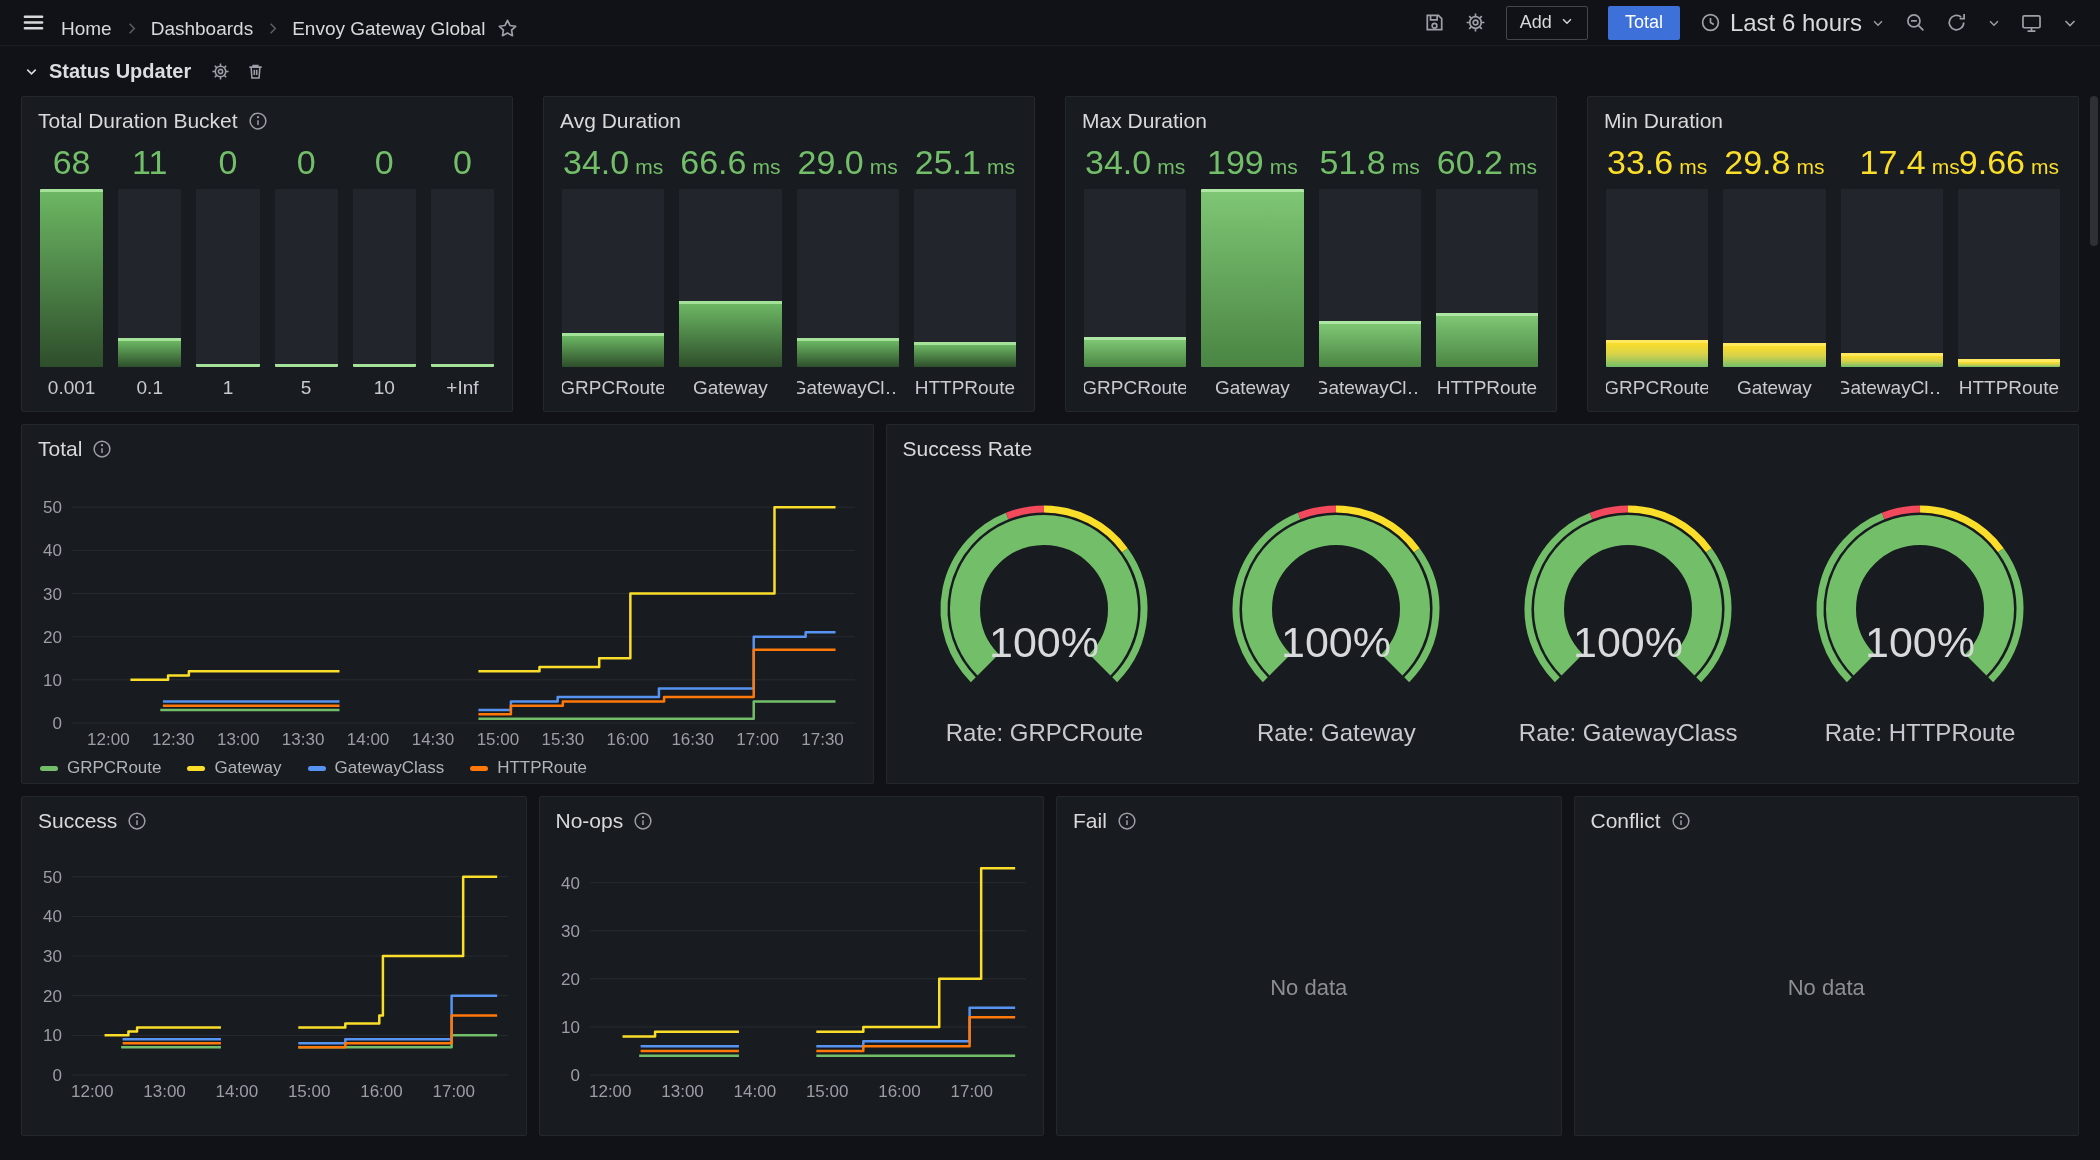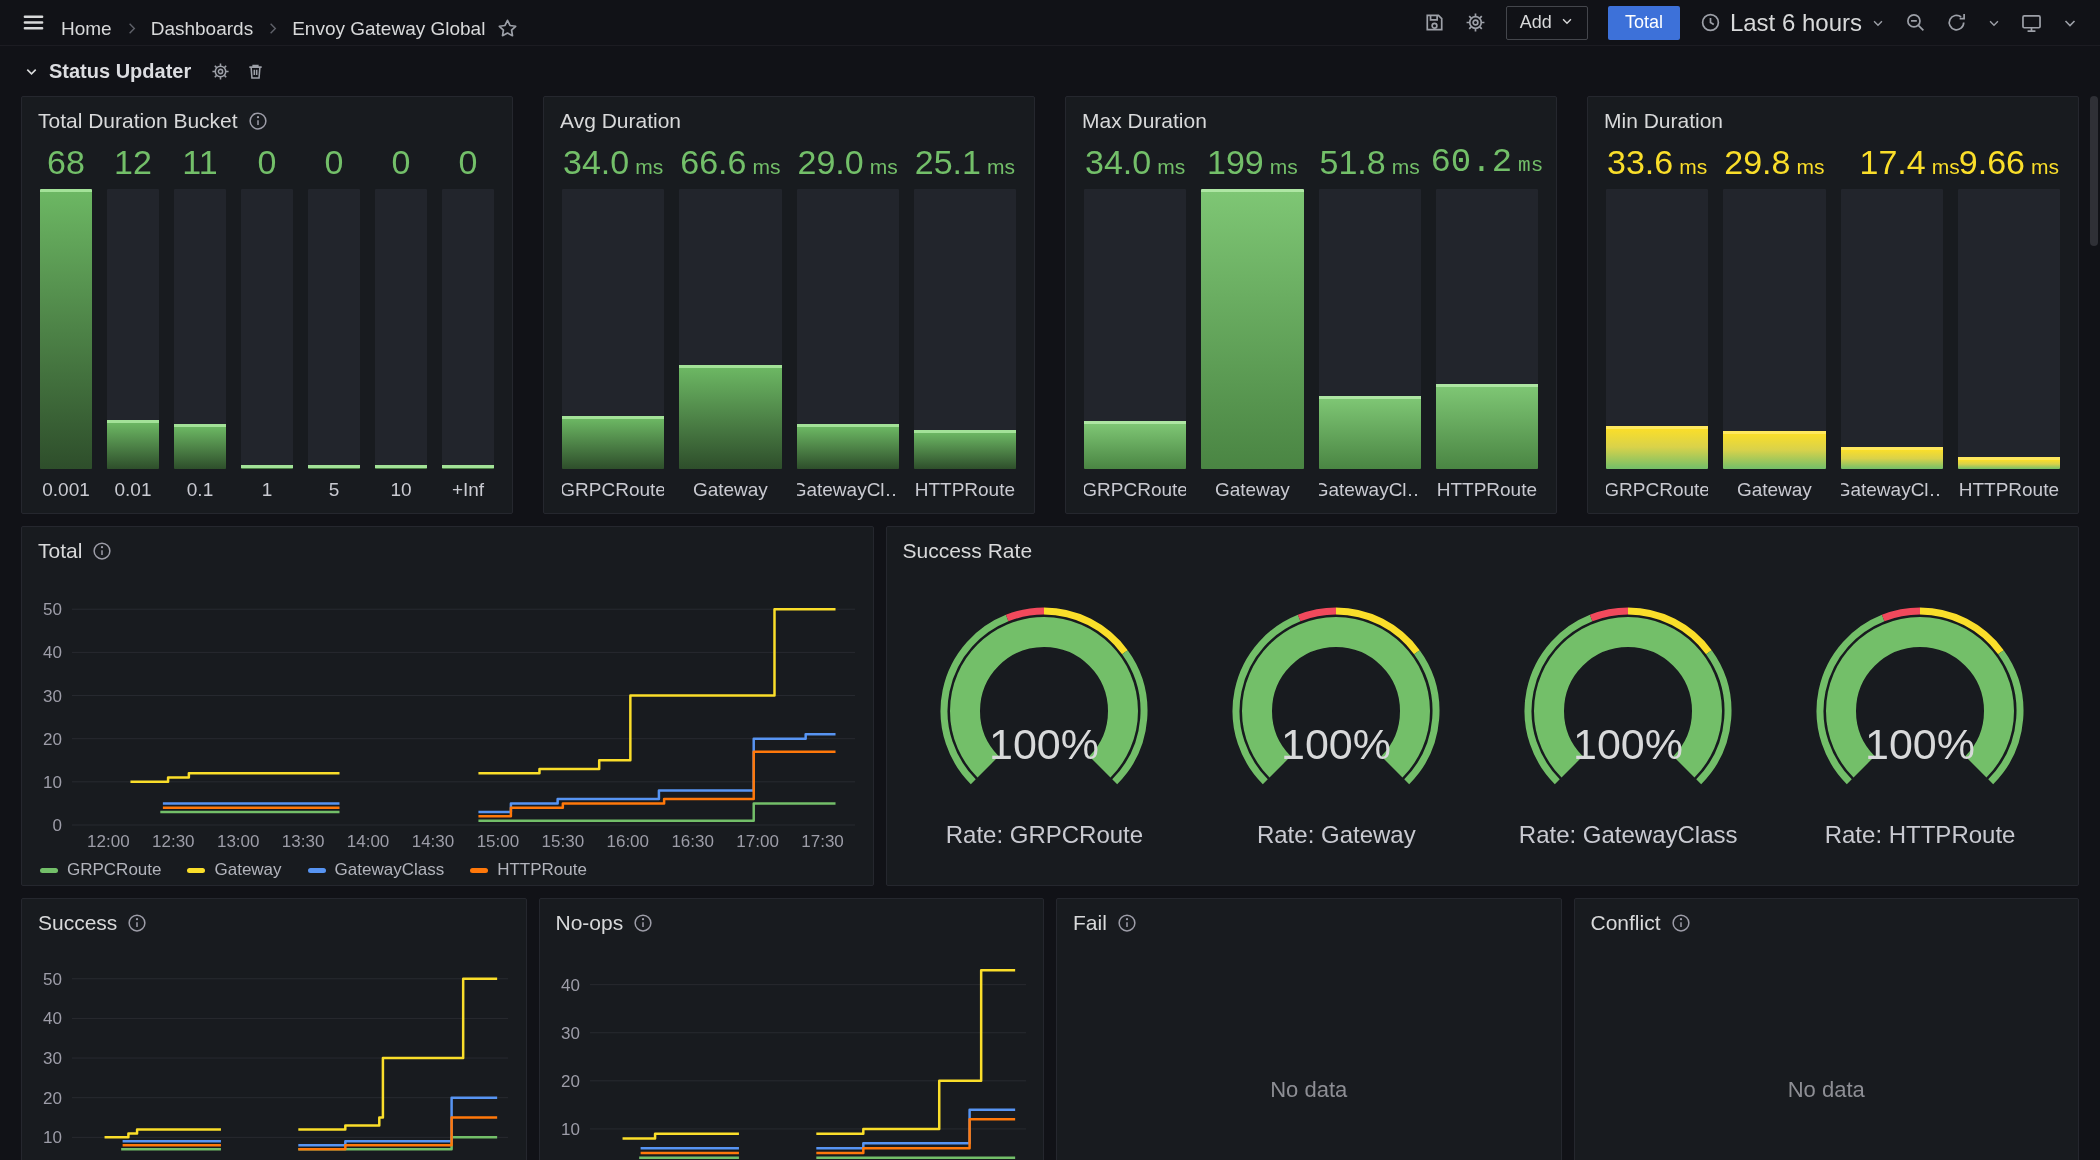--- a/index.html
+++ b/index.html
@@ -25,21 +25,21 @@
     align-items:center; gap:9px; cursor:pointer; font-family:inherit; }
 
   
   .row-header { height:50px; display:flex; align-items:center; gap:10px; padding:0 24px; }
   .row-title { font-size:20px; font-weight:600; color:#dcdde1; }
   .row-actions { display:flex; align-items:center; gap:16px; margin-left:10px; color:#8e9097; }
 
   
   .dash { padding:0 21px; }
   .grid { display:grid; gap:12px; margin-bottom:12px; }
-  .row1 { grid-template-columns:repeat(4,1fr); height:418px;gap:30px; }
+  .row1 { grid-template-columns:repeat(4,1fr); height:316px;gap:30px; }
   .row2 { grid-template-columns:10fr 14fr; height:360px; }
   .row3 { grid-template-columns:repeat(4,1fr); height:340px; }
 
   .panel { background:#181b1f; border:1px solid #25272e; border-radius:2px; display:flex;
     flex-direction:column; min-width:0; overflow:hidden; }
   .panel-header { height:44px; flex:none; display:flex; align-items:center; gap:10px;
     padding:4px 16px 0; }
   .panel-title { font-size:21px; font-weight:500; color:#d8d9da; white-space:nowrap; }
   .info-icon { color:#9d9da8; display:flex; }
 
@@ -220,29 +220,20 @@
             <div class="bg-value" style="color: rgb(115, 191, 105);">
               <span class="num">68</span>
             </div>
             <div class="bg-track">
               <div class="bg-fill fill-green" style="height: 100%;"></div>
             </div>
             <div class="bg-label">0.001</div>
           </div>
           <div class="bg-col">
             <div class="bg-value" style="color: rgb(115, 191, 105);">
-              <span class="num">12</span>
-            </div>
-            <div class="bg-track">
-              <div class="bg-fill fill-green" style="height: 17.6471%;"></div>
-            </div>
-            <div class="bg-label">0.01</div>
-          </div>
-          <div class="bg-col">
-            <div class="bg-value" style="color: rgb(115, 191, 105);">
               <span class="num">11</span>
             </div>
             <div class="bg-track">
               <div class="bg-fill fill-green" style="height: 16.1765%;"></div>
             </div>
             <div class="bg-label">0.1</div>
           </div>
           <div class="bg-col">
             <div class="bg-value" style="color: rgb(115, 191, 105);">
               <span class="num">0</span>
@@ -359,21 +350,21 @@
             <div class="bg-value" style="color: rgb(115, 191, 105);">
               <span class="num">51.8</span>
               <span class="unit">ms</span>
             </div>
             <div class="bg-track">
               <div class="bg-fill fill-green-bright" style="height: 26.0302%;"></div>
             </div>
             <div class="bg-label">GatewayCl…</div>
           </div>
           <div class="bg-col">
-            <div class="bg-value" style="color: rgb(115, 191, 105); font-family: Liberation Mono, monospace;">
+            <div class="bg-value" style="color: rgb(115, 191, 105);">
               <span class="num">60.2</span>
               <span class="unit">ms</span>
             </div>
             <div class="bg-track">
               <div class="bg-fill fill-green-bright" style="height: 30.2513%;"></div>
             </div>
             <div class="bg-label">HTTPRoute</div>
           </div>
         </div>
     </div>

